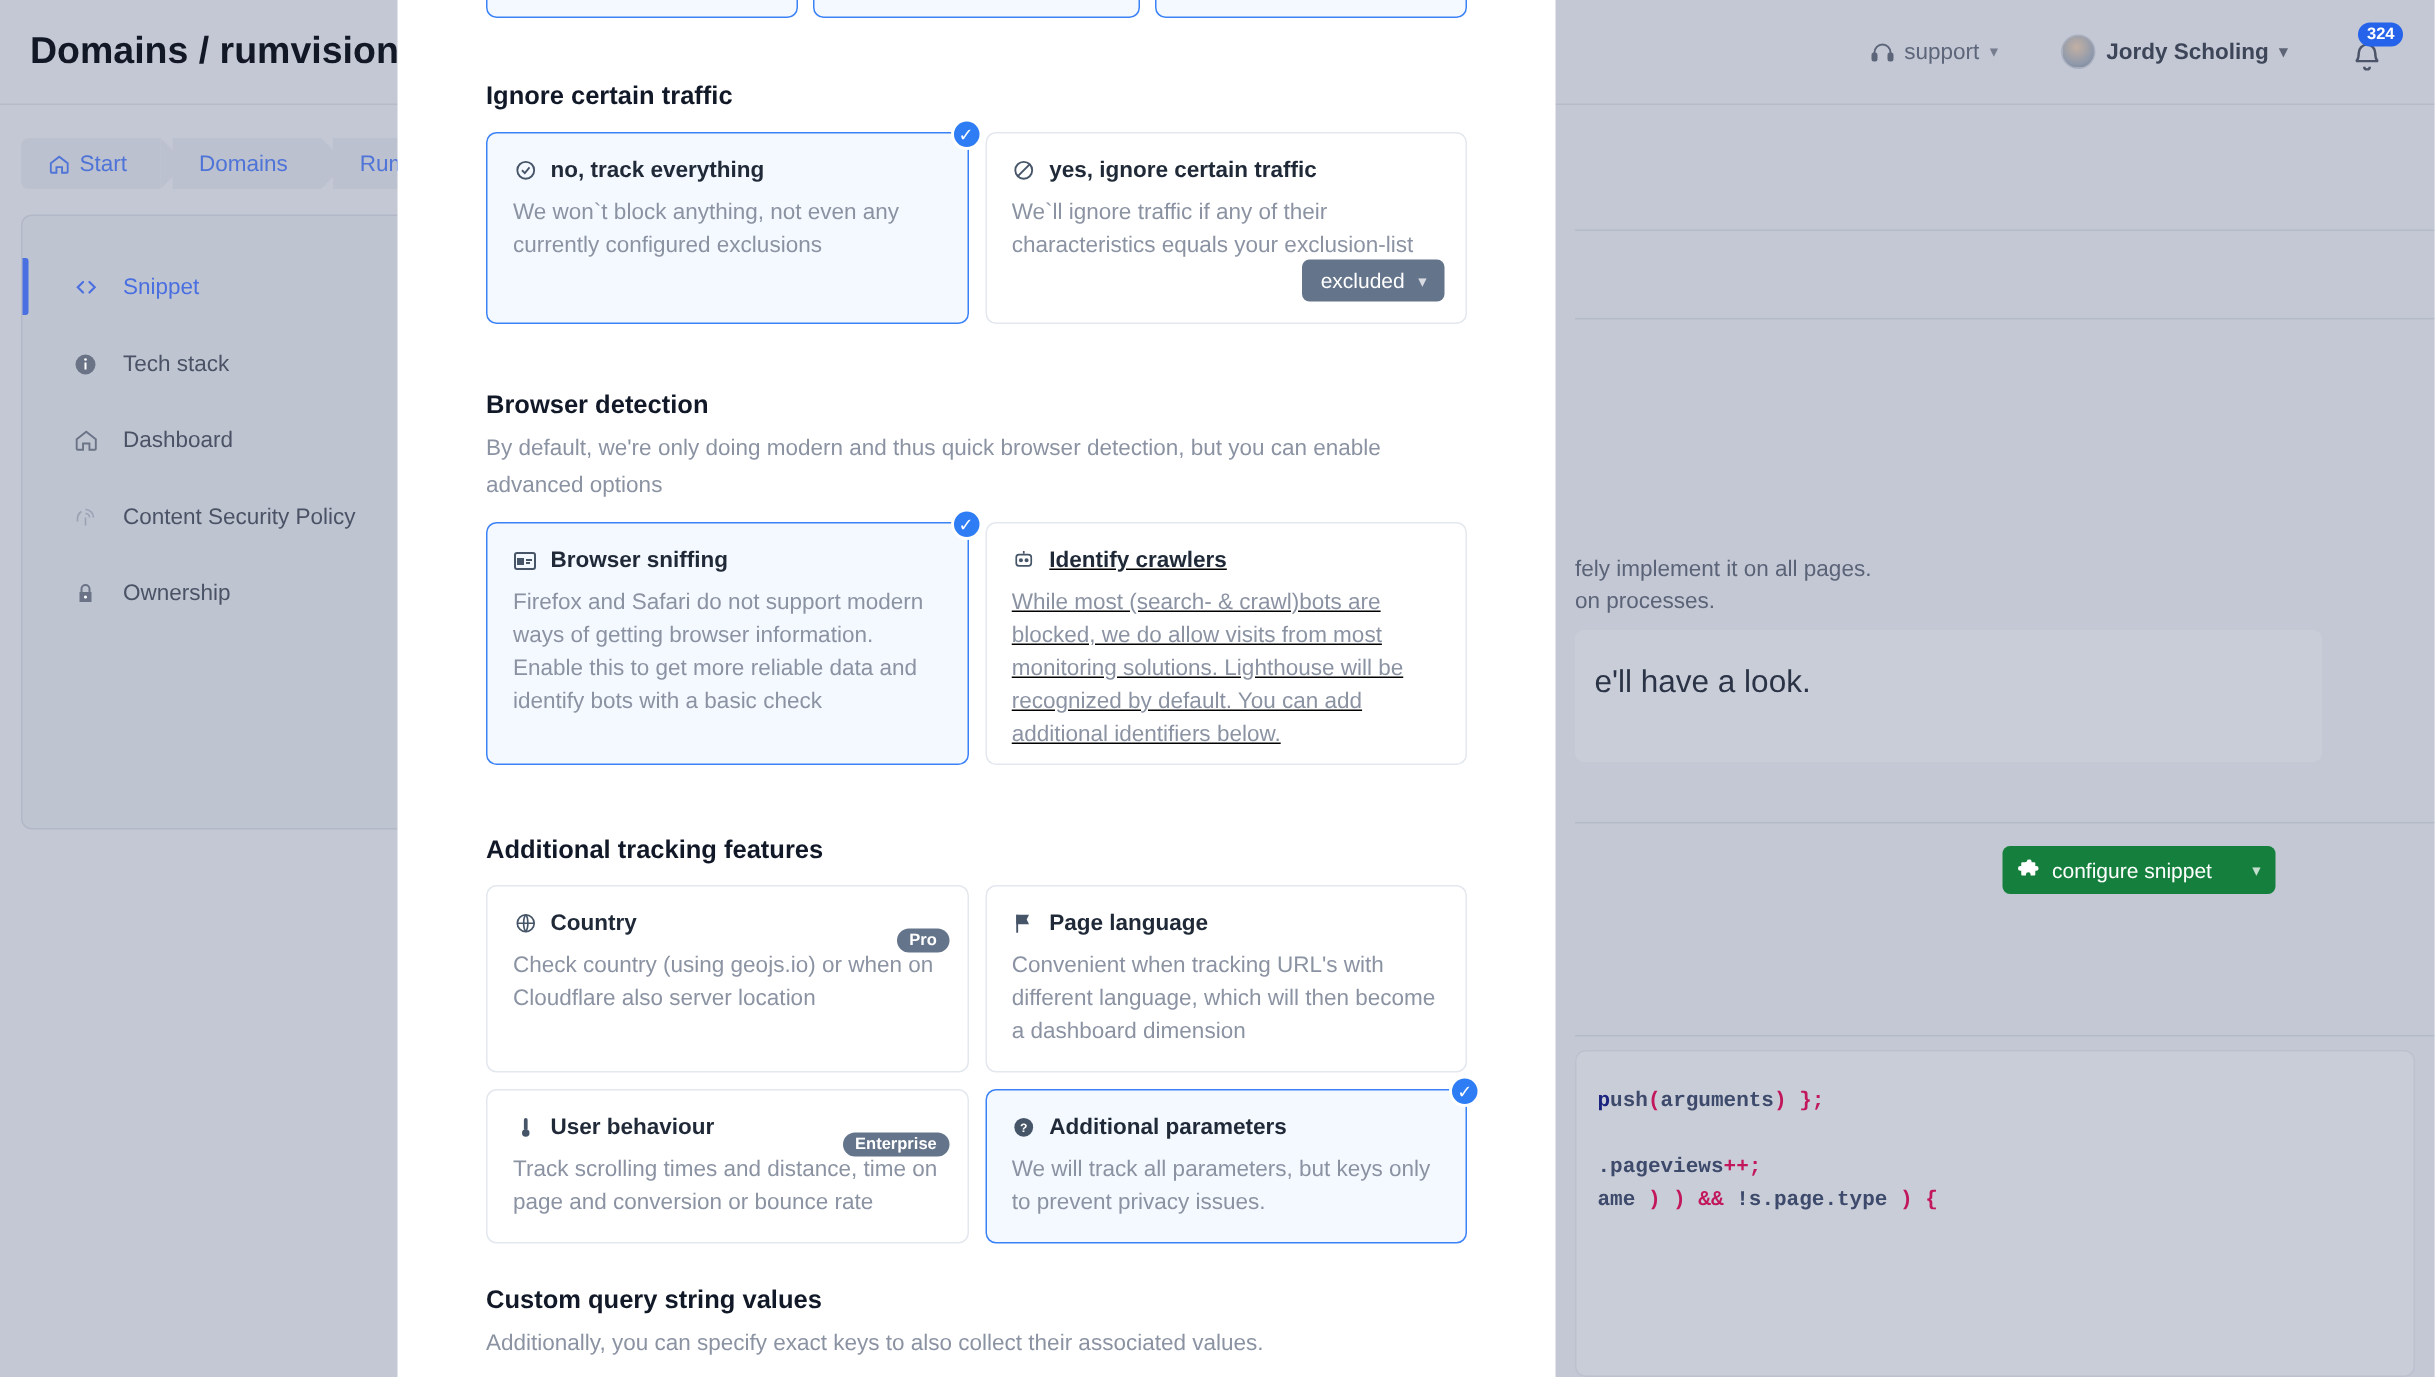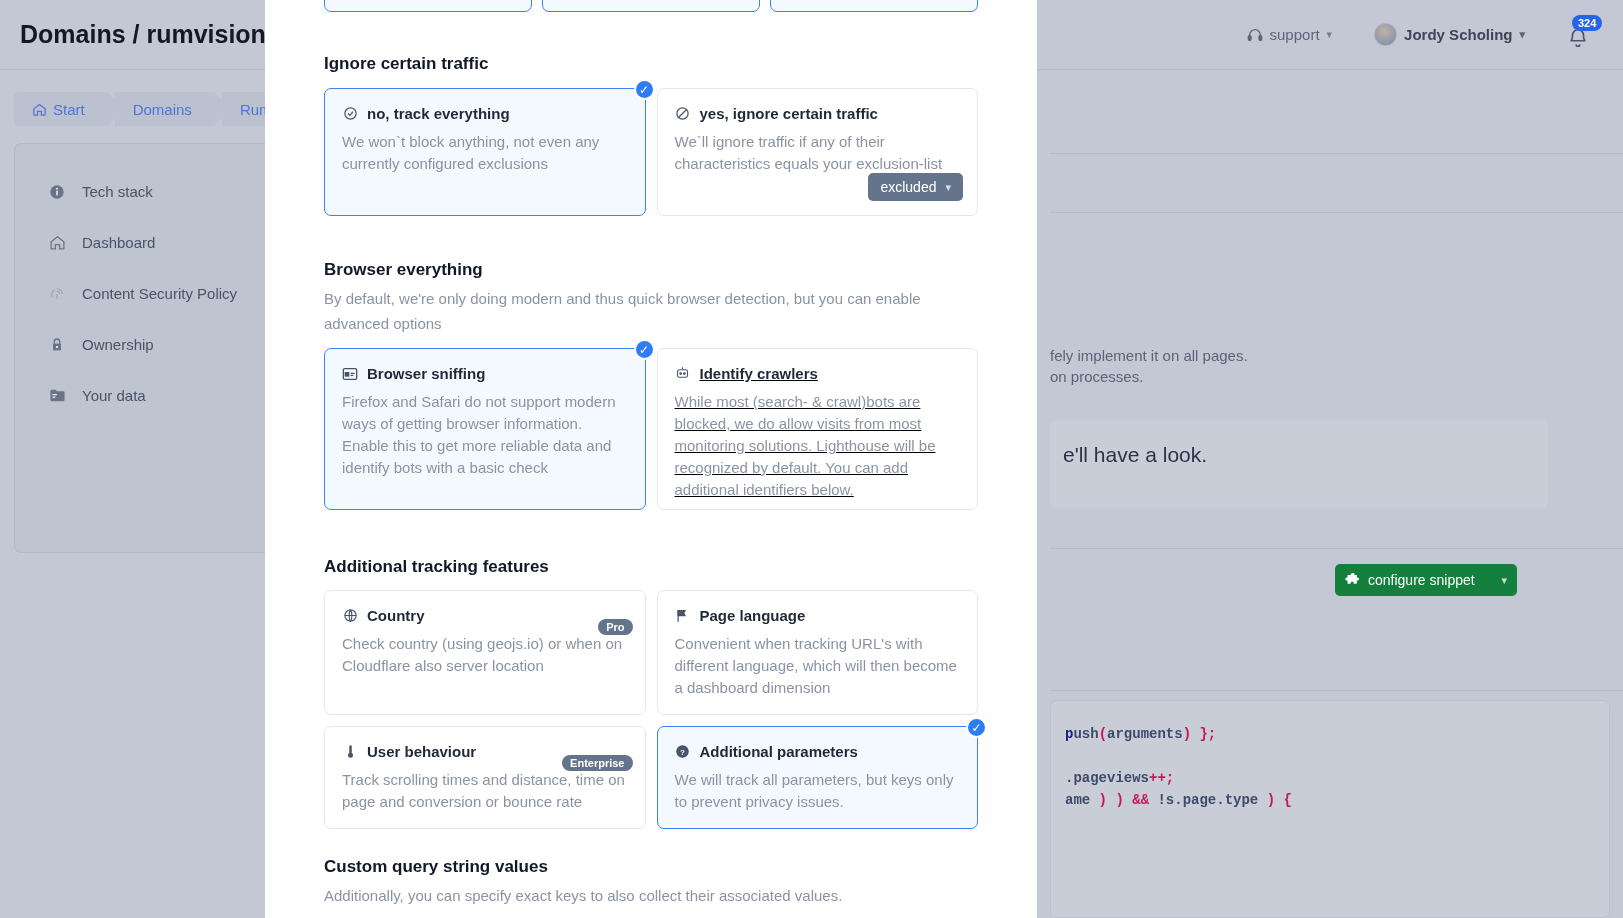--- a/index.html
+++ b/index.html
@@ -89,21 +89,21 @@
   }
   .side-item.active { color: #4a6fe0; }
   .side-item.active::before {
     content: ""; position: absolute; left: 0; top: 6px;
     width: 4px; height: 38px; background: #4a6fe0; border-radius: 0 2px 2px 0;
   }
   .side-ic { width: 18px; height: 18px; display: flex; align-items: center; justify-content: center; }
 
   
   .bg-text {
-    position: absolute; font-size: 15px; color: #5a6377; white-space: nowrap;
+    position: absolute; font-size: 15px; color: #5a6377; white-space: nowrap; margin-top: 24px;
   }
   .bg-panel {
     position: absolute; background: #c9cdd8; border-radius: 6px;
   }
   .hr-line { position: absolute; height: 1px; background: #b6bbca; }
   .bg-big {
     position: absolute; font-size: 21px; color: #2b3346; white-space: nowrap;
   }
   .cfg-btn {
     position: absolute; left: 1335px; top: 564px; width: 182px; height: 32px;
@@ -226,20 +226,28 @@
     </div>
     <div class="crumb">
       <span>Domains</span>
     </div>
     <div class="crumb">
       <span>Rumvision</span>
     </div>
   </div>
 
   <div class="sidebar">
+    <div class="side-item active">
+      <span class="side-ic">
+        <svg width="17" height="17" viewBox="0 0 24 24" fill="none" stroke="#4a6fe0" stroke-width="2" stroke-linecap="round">
+            <path d="M9 7l-5 5 5 5M15 7l5 5-5 5"></path>
+          </svg>
+      </span>
+      <span>Snippet</span>
+    </div>
     <div class="side-item">
       <span class="side-ic">
         <svg width="16" height="16" viewBox="0 0 24 24">
             <circle cx="12" cy="12" r="10" fill="#6b7487"></circle>
             <rect x="11" y="10" width="2" height="7" fill="#fff"></rect>
             <circle cx="12" cy="7" r="1.3" fill="#fff"></circle>
           </svg>
       </span>
       <span>Tech stack</span>
     </div>
@@ -261,30 +269,20 @@
     </div>
     <div class="side-item">
       <span class="side-ic">
         <svg width="16" height="16" viewBox="0 0 24 24">
             <path d="M6 10h12v10H6z" fill="#6b7487"></path>
             <path d="M8 10V7a4 4 0 018 0v3" fill="none" stroke="#6b7487" stroke-width="2"></path>
             <circle cx="12" cy="15" r="1.6" fill="#fff"></circle>
           </svg>
       </span>
       <span>Ownership</span>
-    </div>
-    <div class="side-item">
-      <span class="side-ic">
-        <svg width="17" height="15" viewBox="0 0 24 20">
-            <path d="M2 4a2 2 0 012-2h5l2 2h9a2 2 0 012 2v10a2 2 0 01-2 2H4a2 2 0 01-2-2z" fill="#6b7487"></path>
-            <rect x="5" y="8" width="6" height="1.6" fill="#fff"></rect>
-            <rect x="5" y="11.5" width="4" height="1.6" fill="#fff"></rect>
-          </svg>
-      </span>
-      <span>Your data</span>
     </div>
   </div>
 
   <div class="hr-line" style="left:1050px; top:153px; width:573px;"></div>
   <div class="hr-line" style="left:1050px; top:212px; width:573px;"></div>
   <div class="bg-text" style="left:1050px; top:347px;">fely implement it on all pages.</div>
   <div class="bg-text" style="left:1050px; top:368px;">on processes.</div>
   <div class="bg-panel" style="left:1050px; top:420px; width:498px; height:88px;"></div>
   <div class="bg-big" style="left:1063px; top:443px;">e'll have a look.</div>
   <div class="hr-line" style="left:1050px; top:548px; width:573px;"></div>
@@ -348,21 +346,21 @@
         <div class="card-body">We`ll ignore traffic if any of their characteristics equals your exclusion-list</div>
         <div class="excl-pill">
           <span>excluded</span>
           <span class="chev">▾</span>
         </div>
       </div>
     </div>
   </div>
 
   <div style="margin-top:44px;">
-    <div class="sec-title">Browser everything</div>
+    <div class="sec-title">Browser detection</div>
     <div class="sec-desc" style="max-width:645px;">By default, we're only doing modern and thus quick browser detection, but you can enable advanced options</div>
     <div class="card-grid" style="margin-top:12px;">
 
       <div class="card selected" style="height:162px;">
         <div class="check-badge">✓</div>
         <div class="card-head">
           <span class="card-ic">
             <svg width="16" height="14" viewBox="0 0 24 20" fill="none" stroke="#475569" stroke-width="2">
                 <rect x="2" y="2" width="20" height="16" rx="2"></rect>
                 <rect x="5" y="8" width="5" height="5" fill="#475569"></rect>

